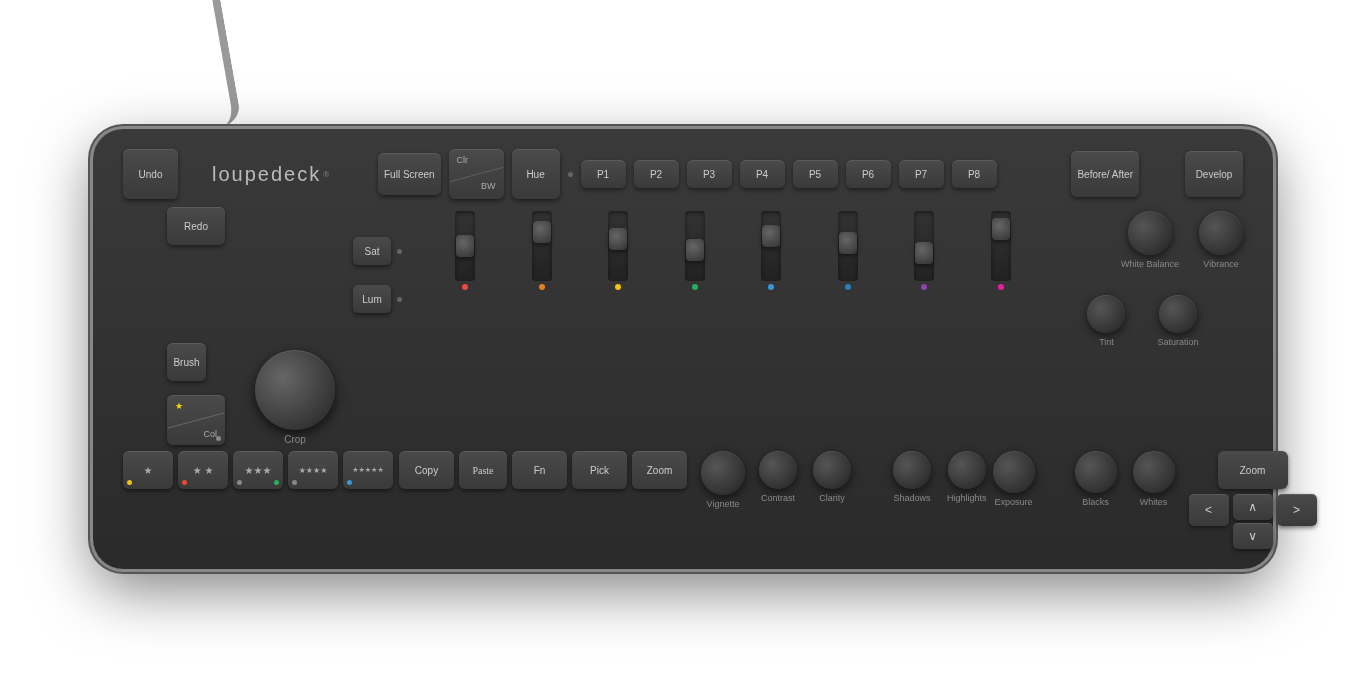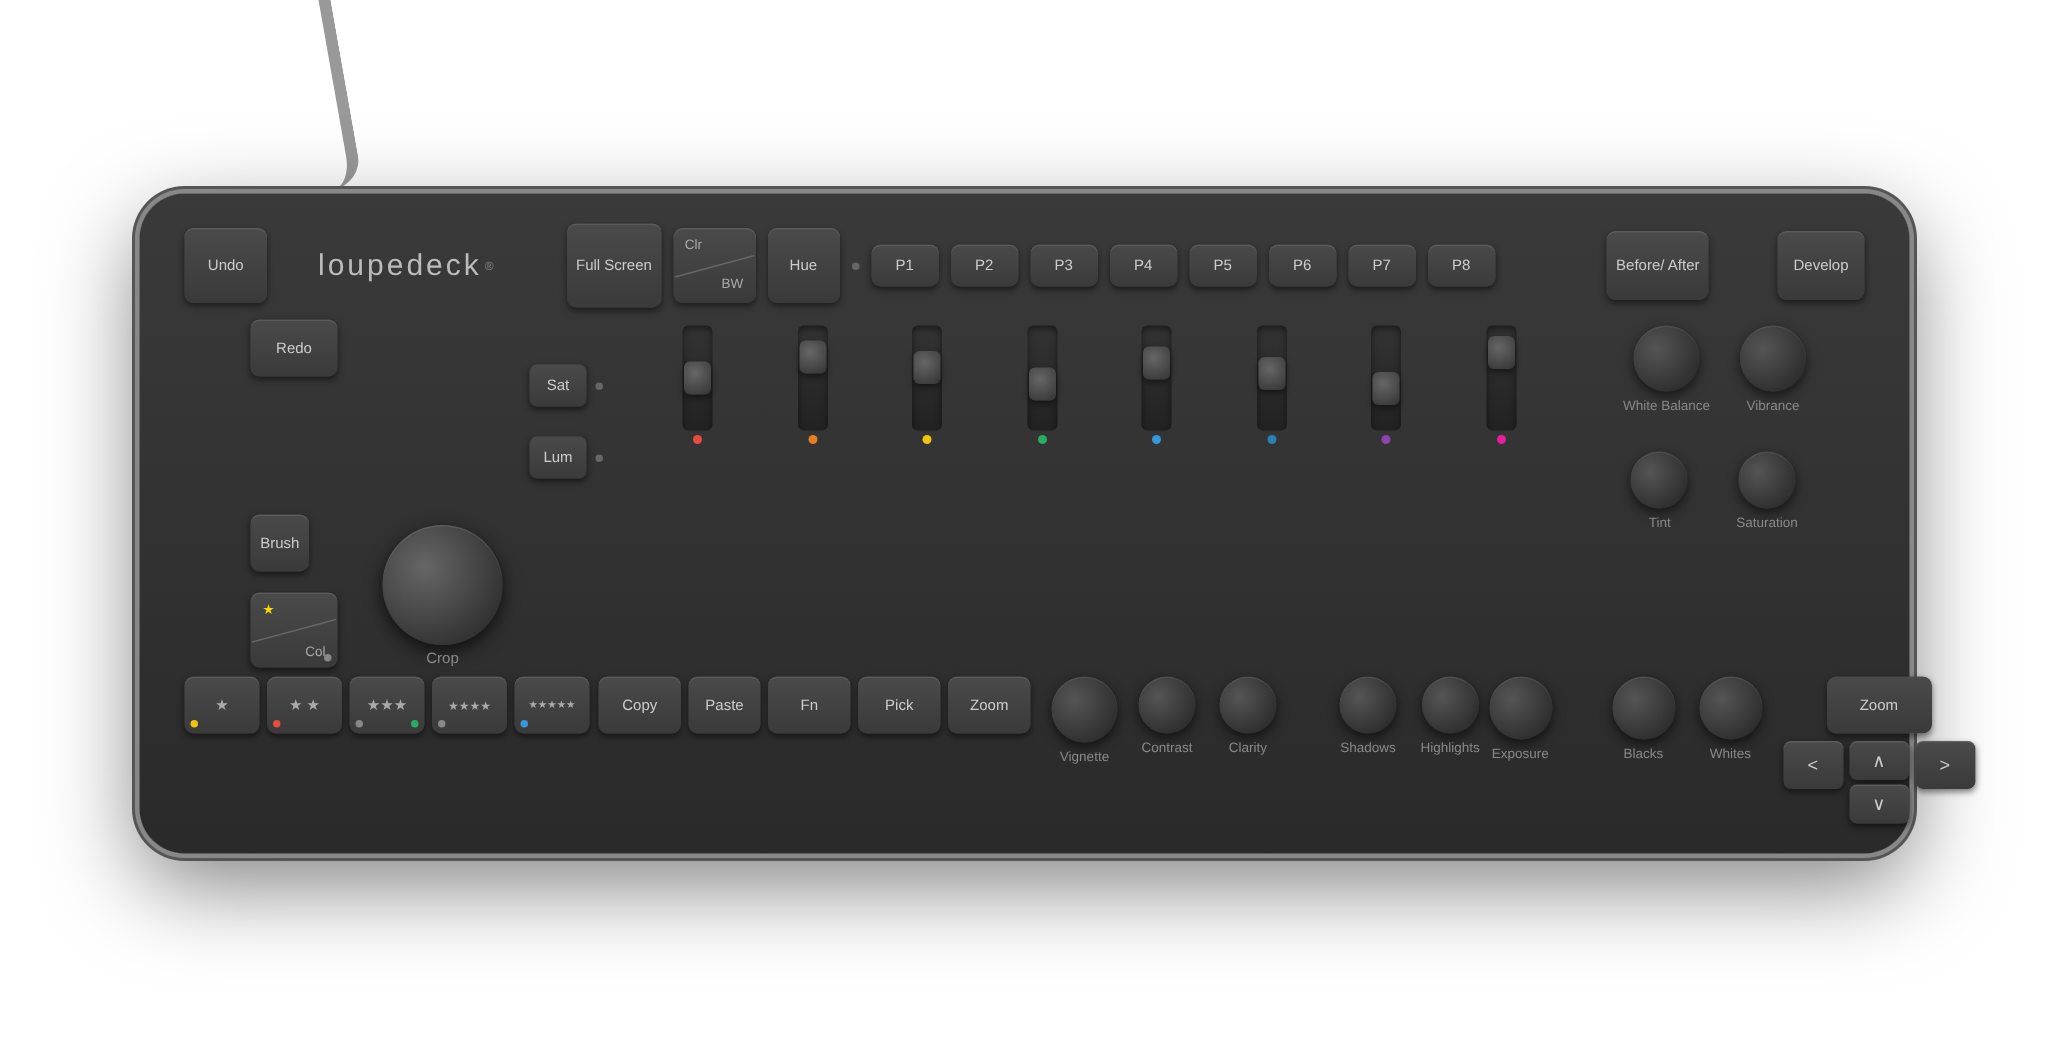--- a/index.html
+++ b/index.html
@@ -392,21 +392,21 @@
       <button class="btn btn-tall">Undo</button>
       <div style="width:8px"></div>
 
       <div class="logo-area">
         <span style="font-size:20px; letter-spacing:2px; font-weight:300; color:#bbb;">loupedeck</span>
         <span style="font-size:8px; color:#888; margin-left:2px;">®</span>
       </div>
 
       <div style="width:10px"></div>
 
-      <button class="btn btn-small" style="height:56px; min-width:58px;">
+      <button class="btn btn-small" style="height:42px; min-width:58px;">
         <span>Full Screen</span>
       </button>
 
       <div class="btn btn-tall col-btn" style="min-width:55px;">
         <div class="col-top">
           <span style="font-size:9px; color:#aaa;">Clr</span>
         </div>
         <div class="divider-line"></div>
         <div class="col-bottom">
           <span style="font-size:9px; color:#aaa;">BW</span>
@@ -525,21 +525,21 @@
             <div class="slider-body">
                 <div class="slider-thumb" style="top:25%;"></div>
               </div>
             <div class="color-dot" style="background:#e91e9f;"></div>
           </div>
         </div>
       </div>
 
       <div class="right-controls" style="padding-top:4px;">
 
-        <div style="display:flex; gap:20px; justify-content:center; margin-bottom:10px;">
+        <div style="display:flex; gap:20px; justify-content:flex-end; margin-bottom:10px;">
           <div class="knob-control">
             <div class="medium-knob"></div>
             <div class="knob-label-small">White Balance</div>
           </div>
           <div class="knob-control">
             <div class="medium-knob"></div>
             <div class="knob-label-small">Vibrance</div>
           </div>
         </div>
 
@@ -578,21 +578,21 @@
           <div class="star-dot" style="background:#888;"></div>
         </div>
         <div class="star-btn">
           <span class="star-symbol" style="font-size:7px;">★★★★★</span>
           <div class="star-dot" style="background:#3498db;"></div>
         </div>
       </div>
 
       <div style="display:flex; gap:5px; margin-left:0;">
         <button class="btn btn-small" style="width:55px; height:38px;">Copy</button>
-        <button class="btn btn-small" style="width:40px; height:38px;">Paste</button>
+        <button class="btn btn-small" style="width:40px; height:38px;font-family:Liberation Serif, serif;">Paste</button>
         <button class="btn btn-small" style="width:55px; height:38px;">Fn</button>
         <button class="btn btn-small" style="width:55px; height:38px;">Pick</button>
         <button class="btn btn-small" style="width:55px; height:38px;">Zoom</button>
       </div>
 
       <div style="margin-left:8px; margin-right:8px;">
         <div class="knob-control">
           <div class="small-knob" style="width:44px; height:44px;"></div>
           <div class="knob-label-small">Vignette</div>
         </div>

